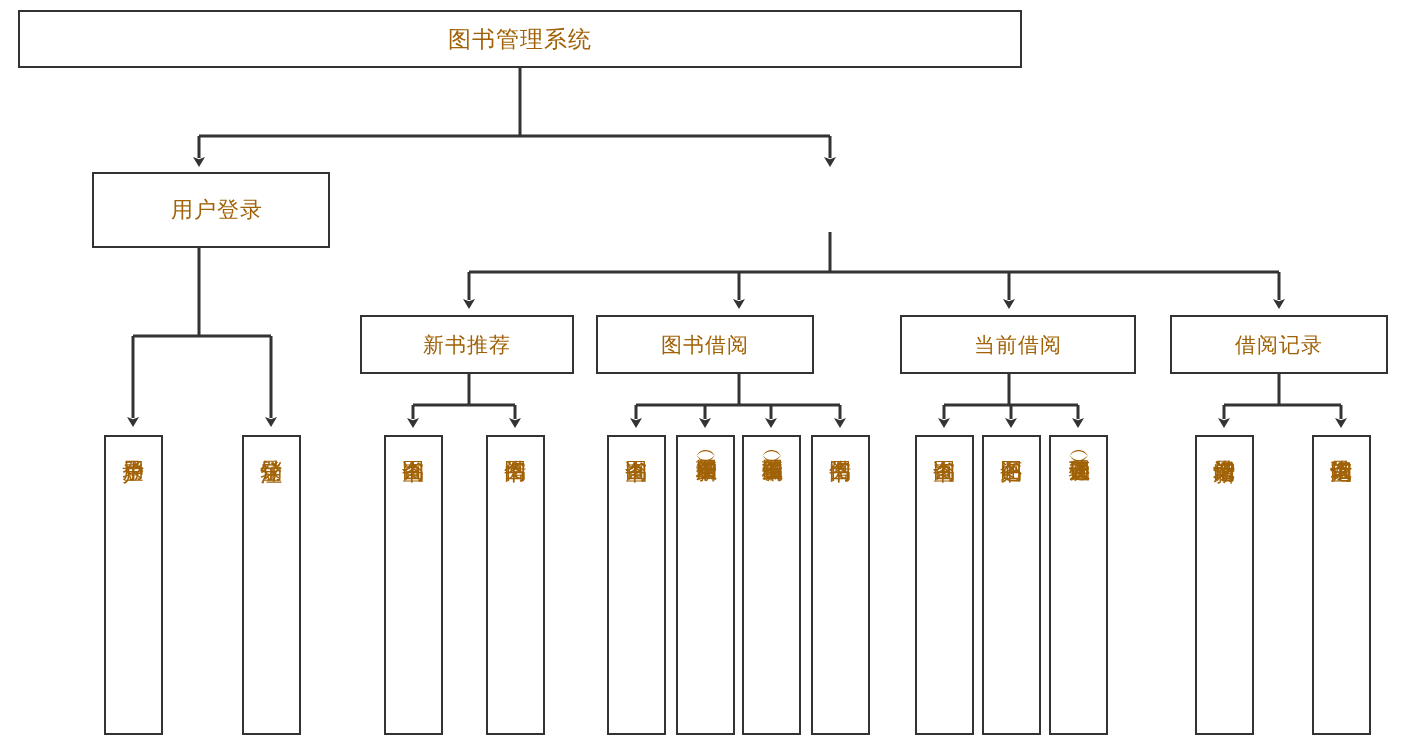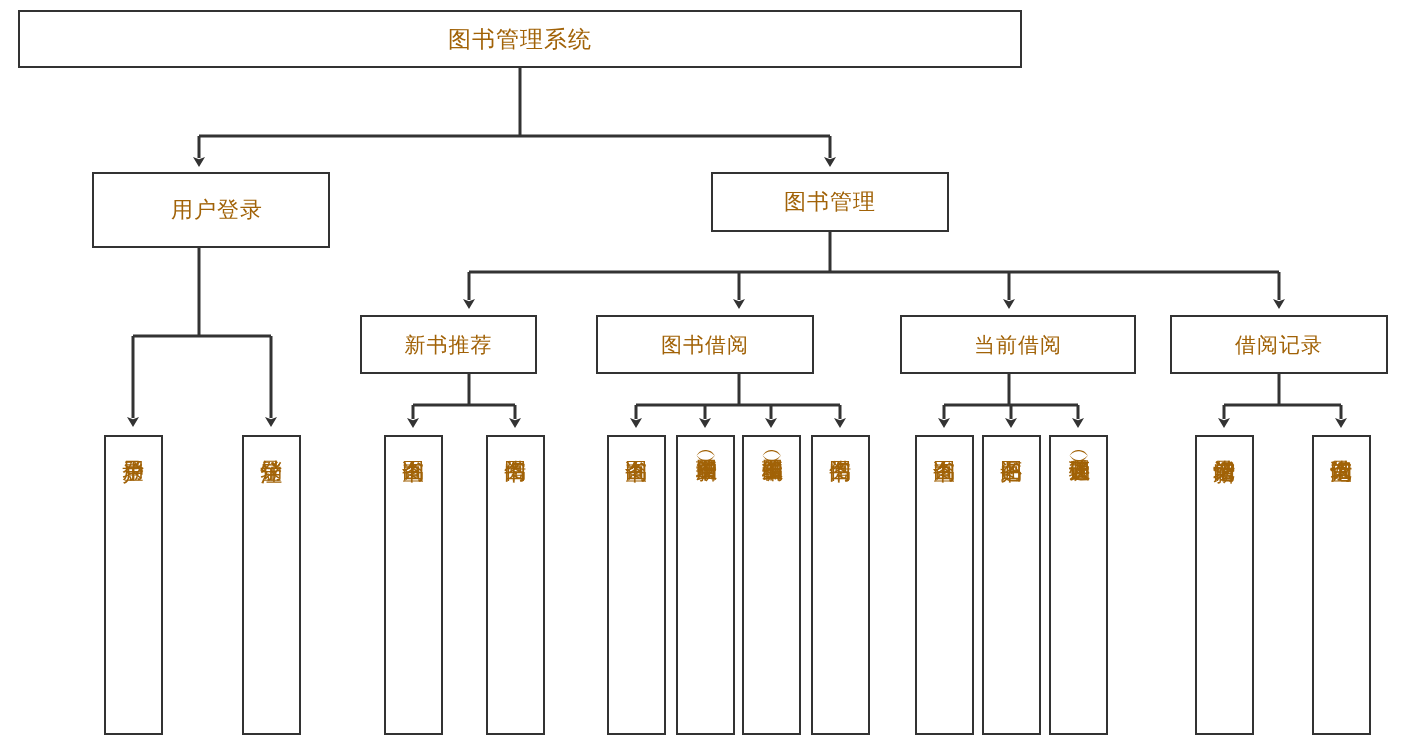--- a/index.html
+++ b/index.html
@@ -138,25 +138,22 @@
     </g>
   </svg>
 
   <div class="node node-root" style="left:18px; top:10px; width:1004px; height:58px;">
     <span>图书管理系统</span>
   </div>
 
   <div class="node node-l1" style="left:92px; top:172px; width:238px; height:76px;padding-left:12px;">
     <span>用户登录</span>
   </div>
-  <div class="node node-l1" style="left:711px; top:172px; width:238px; height:60px;">
-    <span>图书管理</span>
-  </div>
-
-  <div class="node node-l2" style="left:360px; top:315px; width:177px; height:59px;">
+
+  <div class="node node-l2" style="left:360px; top:315px; width:214px; height:59px;">
     <span>新书推荐</span>
   </div>
   <div class="node node-l2" style="left:596px; top:315px; width:218px; height:59px;">
     <span>图书借阅</span>
   </div>
   <div class="node node-l2" style="left:900px; top:315px; width:236px; height:59px;">
     <span>当前借阅</span>
   </div>
   <div class="node node-l2" style="left:1170px; top:315px; width:218px; height:59px;">
     <span>借阅记录</span>

